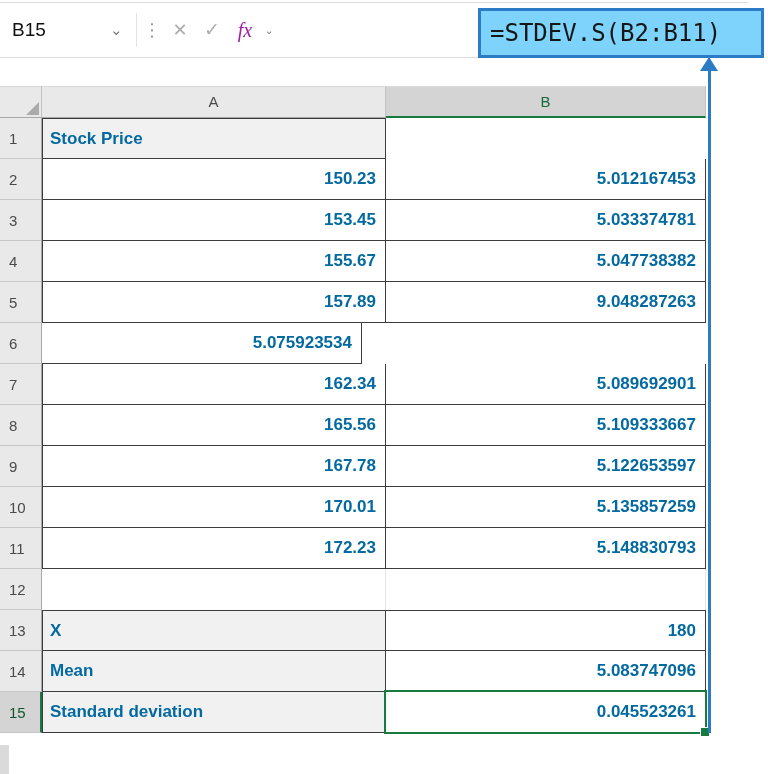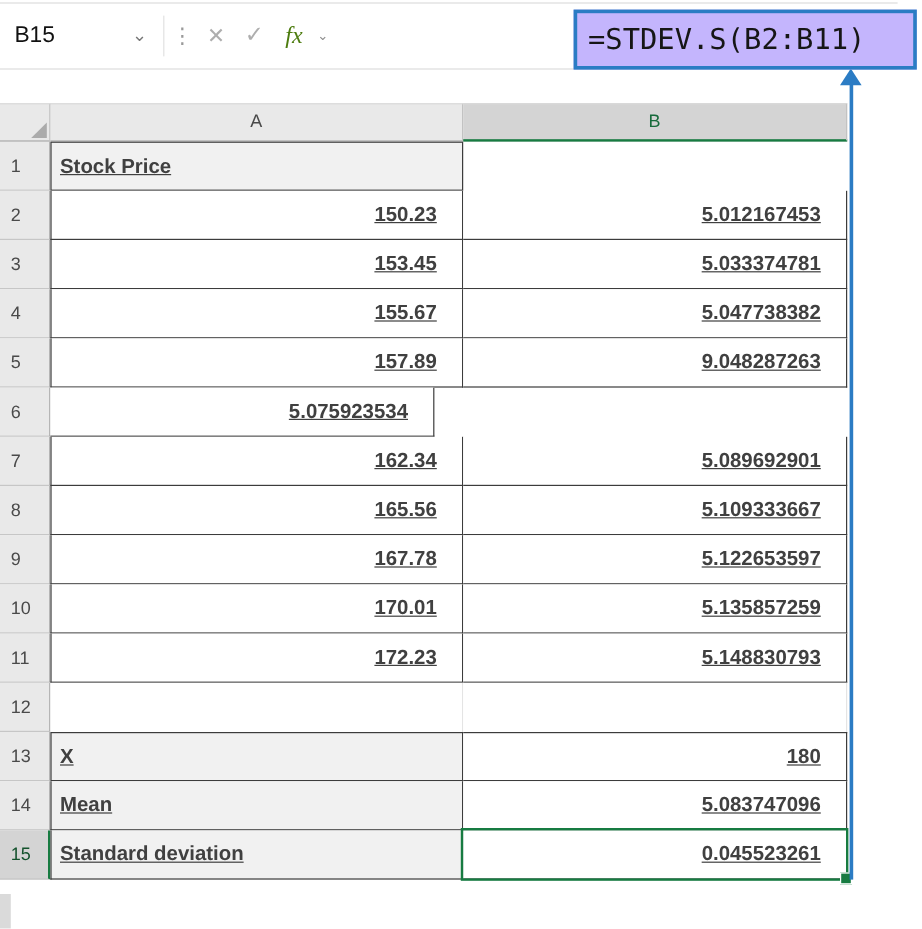--- a/index.html
+++ b/index.html
@@ -14,24 +14,24 @@
                   font-size:19px; color:#111; }
   .name-chevron { position:absolute; left:110px; top:0; height:54px; line-height:54px;
                   font-size:15px; color:#777; }
   .vdiv { position:absolute; left:136px; top:10px; width:1px; height:34px; background:#e2e2e2; }
   .splitter { position:absolute; left:143px; top:0; height:54px; line-height:54px;
               font-size:18px; color:#9a9a9a; }
   .fbtn { position:absolute; top:0; height:54px; line-height:54px; text-align:center; color:#aeaeae; }
   .btn-cancel { left:166px; width:28px; font-size:18px; }
   .btn-enter  { left:197px; width:30px; font-size:19px; }
   .btn-fx     { left:231px; width:28px; font-size:20px; font-style:italic;
-                font-family:"Liberation Serif",serif; color:#4d7c0f; }
+                font-family:"Liberation Serif",serif; color:#a21caf; }
   .fx-chevron { left:261px; width:16px; font-size:11px; color:#8c8c8c; }
   .formula-box { position:absolute; left:478px; top:8px; width:286px; height:50px;
-                 border:3px solid var(--blue); background:#c4b5fd; box-sizing:border-box; z-index:6; }
+                 border:3px solid var(--blue); background:#7dd3fc; box-sizing:border-box; z-index:6; }
   .formula-text { display:block; height:44px; line-height:44px; padding-left:9px;
                   font-family:"DejaVu Sans Mono",monospace; font-size:24px; color:#161616;
                   white-space:nowrap; overflow:hidden; }
 
   
   .grid { position:absolute; left:0; top:86px; width:706px; }
   .colheaders { display:flex; height:32px; }
   .corner { position:relative; width:42px; background:#e9e9e9; box-sizing:border-box;
             border-top:1px solid #d9d9d9; border-right:1px solid #c2c2c2; border-bottom:1px solid #a8a8a8; }
   .corner-tri { position:absolute; right:2px; bottom:2px; width:0; height:0;
@@ -44,31 +44,31 @@
   .colh.b { width:320px; }
   .colh.hl { background:#d4d4d4; color:#176a3b; border-bottom:2px solid var(--green); }
 
   .row { display:flex; height:41px; box-sizing:border-box; }
   .rowh { width:42px; background:#e9e9e9; box-sizing:border-box; text-align:left; padding-left:9px;
           line-height:41px; font-size:15px; color:#4a4a4a;
           border-right:1px solid #a8a8a8; border-bottom:1px solid #c6c6c6; }
   .rowh.hl { background:#d4d4d4; color:#14532d; border-right:2px solid var(--green); }
 
   .cell { box-sizing:border-box; height:41px; line-height:40px; font-size:17px; font-weight:700;
-          color:#404040; background:#fff; white-space:nowrap; overflow:hidden;text-decoration:underline; }
+          color:#0369a1; background:#fff; white-space:nowrap; overflow:hidden; }
   .cell.a { width:344px; }
   .cell.b { width:320px; }
   .bordered { border-right:1px solid #3c3c3c; border-bottom:1px solid #3c3c3c; }
   .cell.a.bordered { border-left:1px solid #3c3c3c; }
   .row.first .bordered { border-top:1px solid #3c3c3c; }
   .row.top-border .bordered { border-top:1px solid #3c3c3c; }
   .blankcell { border-right:1px solid #e4e4e4; }
   .fill { background:#f1f1f1; }
   .left { text-align:left; padding-left:7px; }
-  .right { text-align:right; padding-right:21px; }
+  .right { text-align:right; padding-right:9px; }
 
   
   .sel-overlay { position:absolute; left:384px; top:690px; width:323px; height:44px;
                  border:2px solid var(--green); box-sizing:border-box; pointer-events:none; z-index:4; }
   .fill-handle { position:absolute; right:-5px; bottom:-5px; width:8px; height:8px;
                  background:var(--green); border:1px solid #fff; }
 
   
   .arrow-line { position:absolute; left:708px; top:70px; width:3px; height:663px;
                 background:var(--blue); z-index:5; }

